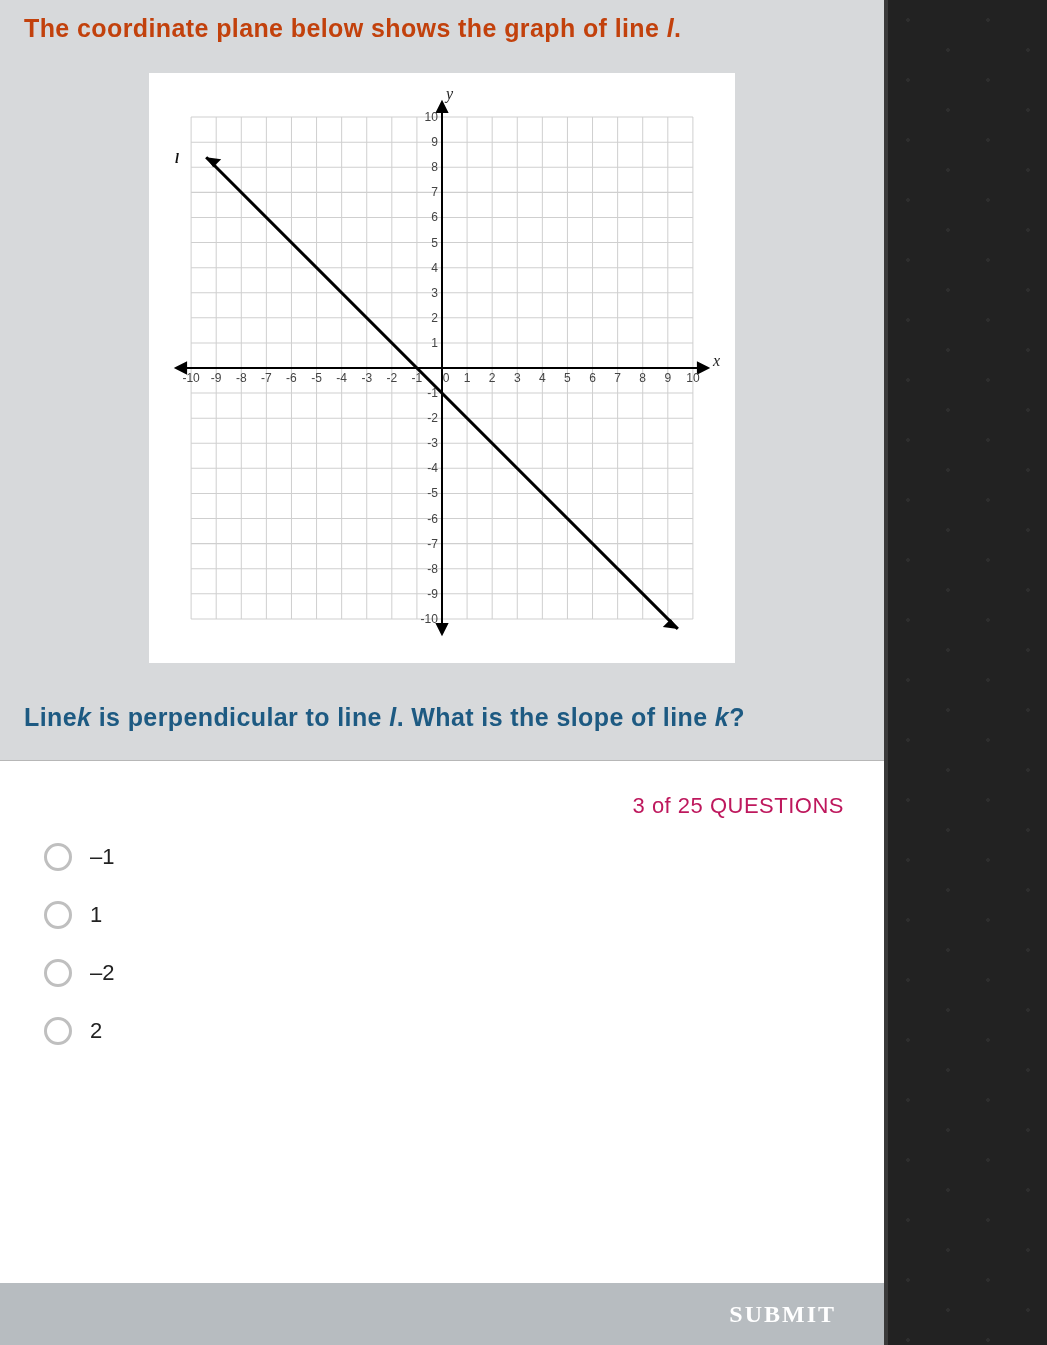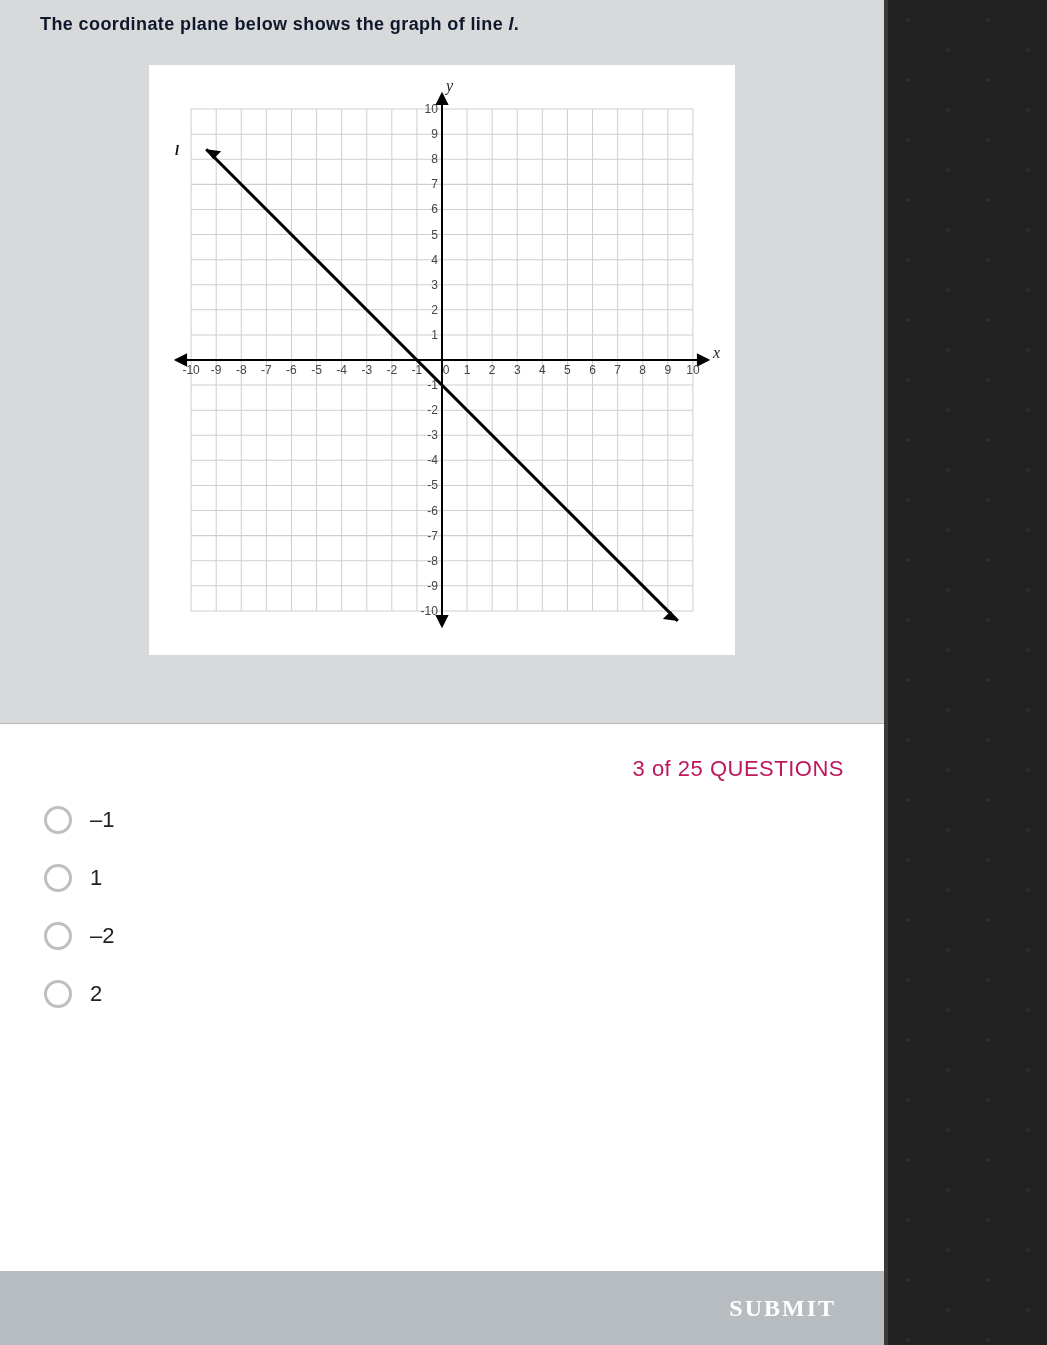--- a/index.html
+++ b/index.html
@@ -26,26 +26,25 @@
       radial-gradient(circle at 20px 20px, #2e2e2e 2px, transparent 2px),
       radial-gradient(circle at 60px 50px, #2e2e2e 2px, transparent 2px);
     background-size: 80px 60px;
     border-left: 4px solid #3a3a3a;
   }
   .question-area {
     background: #d7d9db;
     padding: 14px 24px 28px 24px;
   }
   .question-title {
-    color: #0f172a;
-    font-size: 18px;
+    color: #c2410c;
+    font-size: 25px;
     font-weight: 700;
     letter-spacing: 0.4px;
     margin-bottom: 30px;
-    margin-left: 16px;
   }
   .question-title .ital { font-style: italic; }
   .graph-wrap {
     background: #fff;
     width: 586px;
     height: 590px;
     margin: 0 auto 40px auto;
     padding: 12px;
     position: relative;
   }
@@ -84,21 +83,21 @@
     width: 28px; height: 28px;
     border: 3px solid #bfbfbf;
     border-radius: 50%;
     flex-shrink: 0;
   }
   .opt-label {
     font-size: 22px;
     color: #222;
   }
   .submit-bar {
-    height: 74px;
+    height: 62px;
     background: #b7bcc0;
     display: flex;
     align-items: center;
     justify-content: flex-end;
     padding-right: 48px;
   }
   .submit-btn {
     color: #fff;
     font-size: 24px;
     font-weight: 600;
@@ -234,20 +233,23 @@
 
         <g>
           <line x1="45" y1="70" x2="515" y2="540" stroke="#000" stroke-width="3"></line>
           <polygon points="45,70 60,72 52,80" fill="#000" transform="rotate(0 45 70)"></polygon>
           <polygon points="515,540 500,538 508,530" fill="#000"></polygon>
         </g>
         <text class="line-label" x="14" y="76">l</text>
       </svg>
     </div>
 
+    <div class="sub-question">
+      <span>Line</span><span class="ital">k</span><span> is perpendicular to line </span><span class="ital">l</span><span>. What is the slope of line </span><span class="ital">k</span><span>?</span>
+    </div>
   </div>
 
   <div class="answer-area">
     <div class="progress">3 of 25 QUESTIONS</div>
     <div class="options">
       <div class="option">
         <div class="radio"></div>
         <span class="opt-label">–1</span>
       </div>
       <div class="option">

